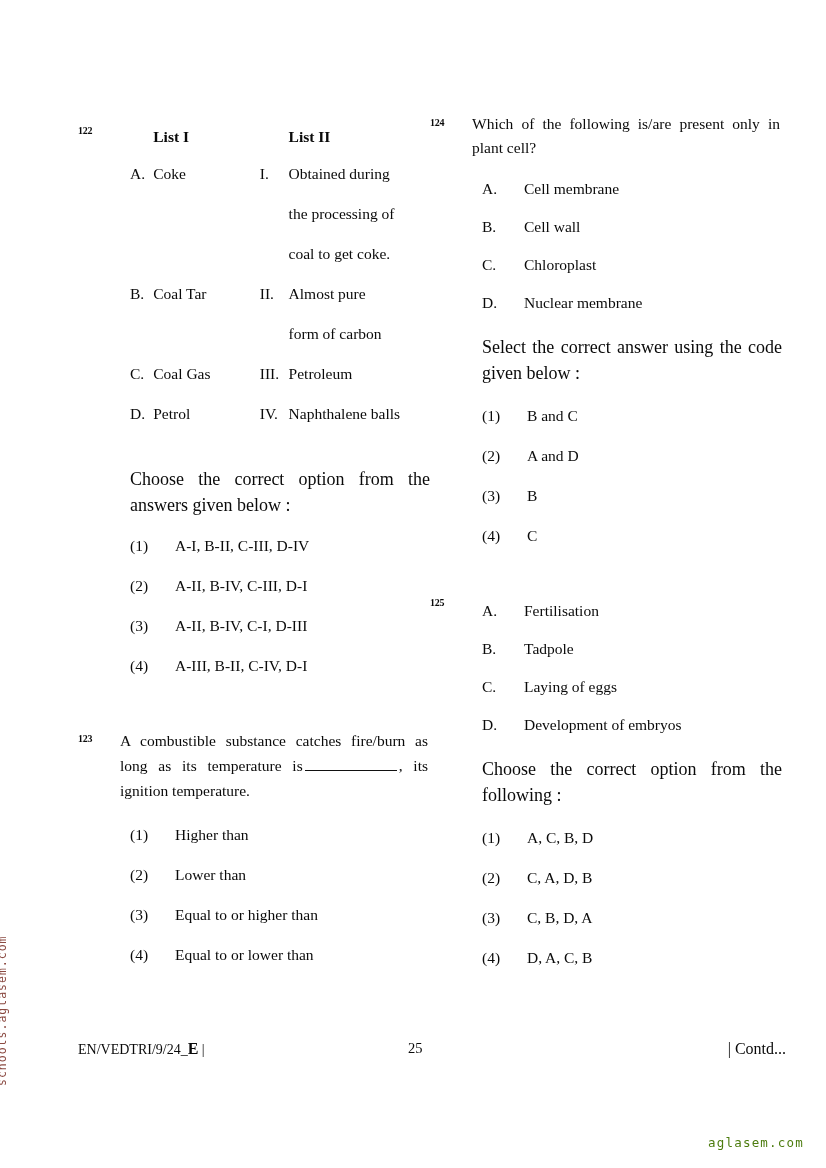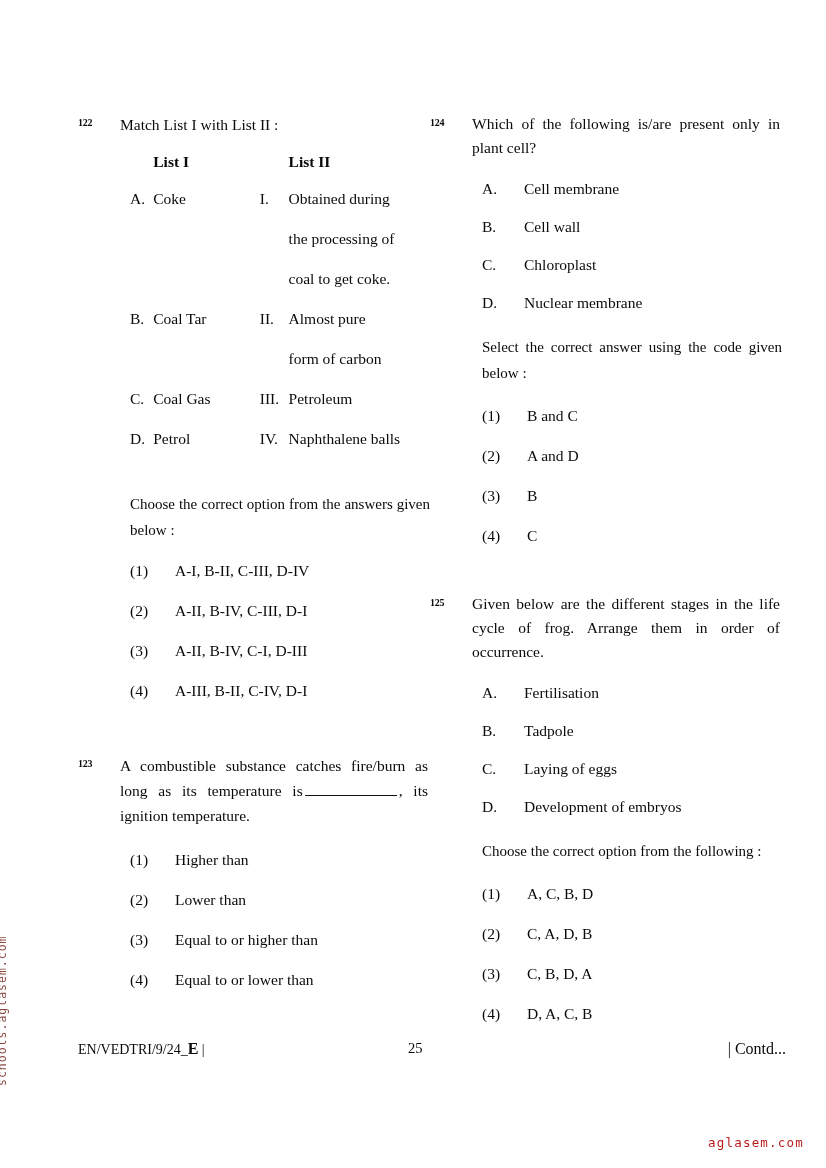--- a/index.html
+++ b/index.html
@@ -97,21 +97,21 @@
   .subitem .mark {
     position: absolute;
     left: 0;
     top: 0;
   }
 
   
   .leadin {
     margin-top: 14px;
     margin-left: 10px;
-    font-size: 15px;
+    font-size: 18px;
     line-height: 26px;
     text-align: justify;
     width: 300px;
     font-family: Liberation Serif, serif;
   }
 
   
   .options {
     margin-top: 8px;
     margin-left: 10px;
@@ -174,35 +174,34 @@
     color: #8b4a42;
     white-space: nowrap;
   }
   .wm-bottom {
     position: absolute;
     right: 22px;
     bottom: 18px;
     font-family: "DejaVu Sans Mono", "Liberation Mono", monospace;
     font-size: 12.5px;
     letter-spacing: 1.2px;
-    color: #b91c1c;
+    color: #4d7c0f;
     white-space: nowrap;
   }
 </style>
 </head>
 <body>
 
 <div class="page">
 
   <div class="col col-left">
 
     <div class="q">
       <div class="q-num">122</div>
       <div class="q-body">
-        <div class="q-stem">Match List I with List II :</div>
 
         <table class="match">
           <tbody>
               <tr>
             <td class="c-key"></td>
             <td class="c-val hdr hdr-l1">List I</td>
             <td class="c-key2"></td>
             <td class="c-val2 hdr hdr-l2">List II</td>
           </tr>
 
@@ -339,21 +338,20 @@
             <span class="opt-num">(4)</span>
             <span>C</span>
           </div>
         </div>
       </div>
     </div>
 
     <div class="q" style="margin-top:36px;">
       <div class="q-num">125</div>
       <div class="q-body">
-        <div class="q-stem" style="line-height:24px;">Given below are the different stages in the life cycle of frog. Arrange them in order of occurrence.</div>
 
         <div class="subitems">
           <div class="subitem">
             <span class="mark">A.</span>
             <span>Fertilisation</span>
           </div>
           <div class="subitem">
             <span class="mark">B.</span>
             <span>Tadpole</span>
           </div>

